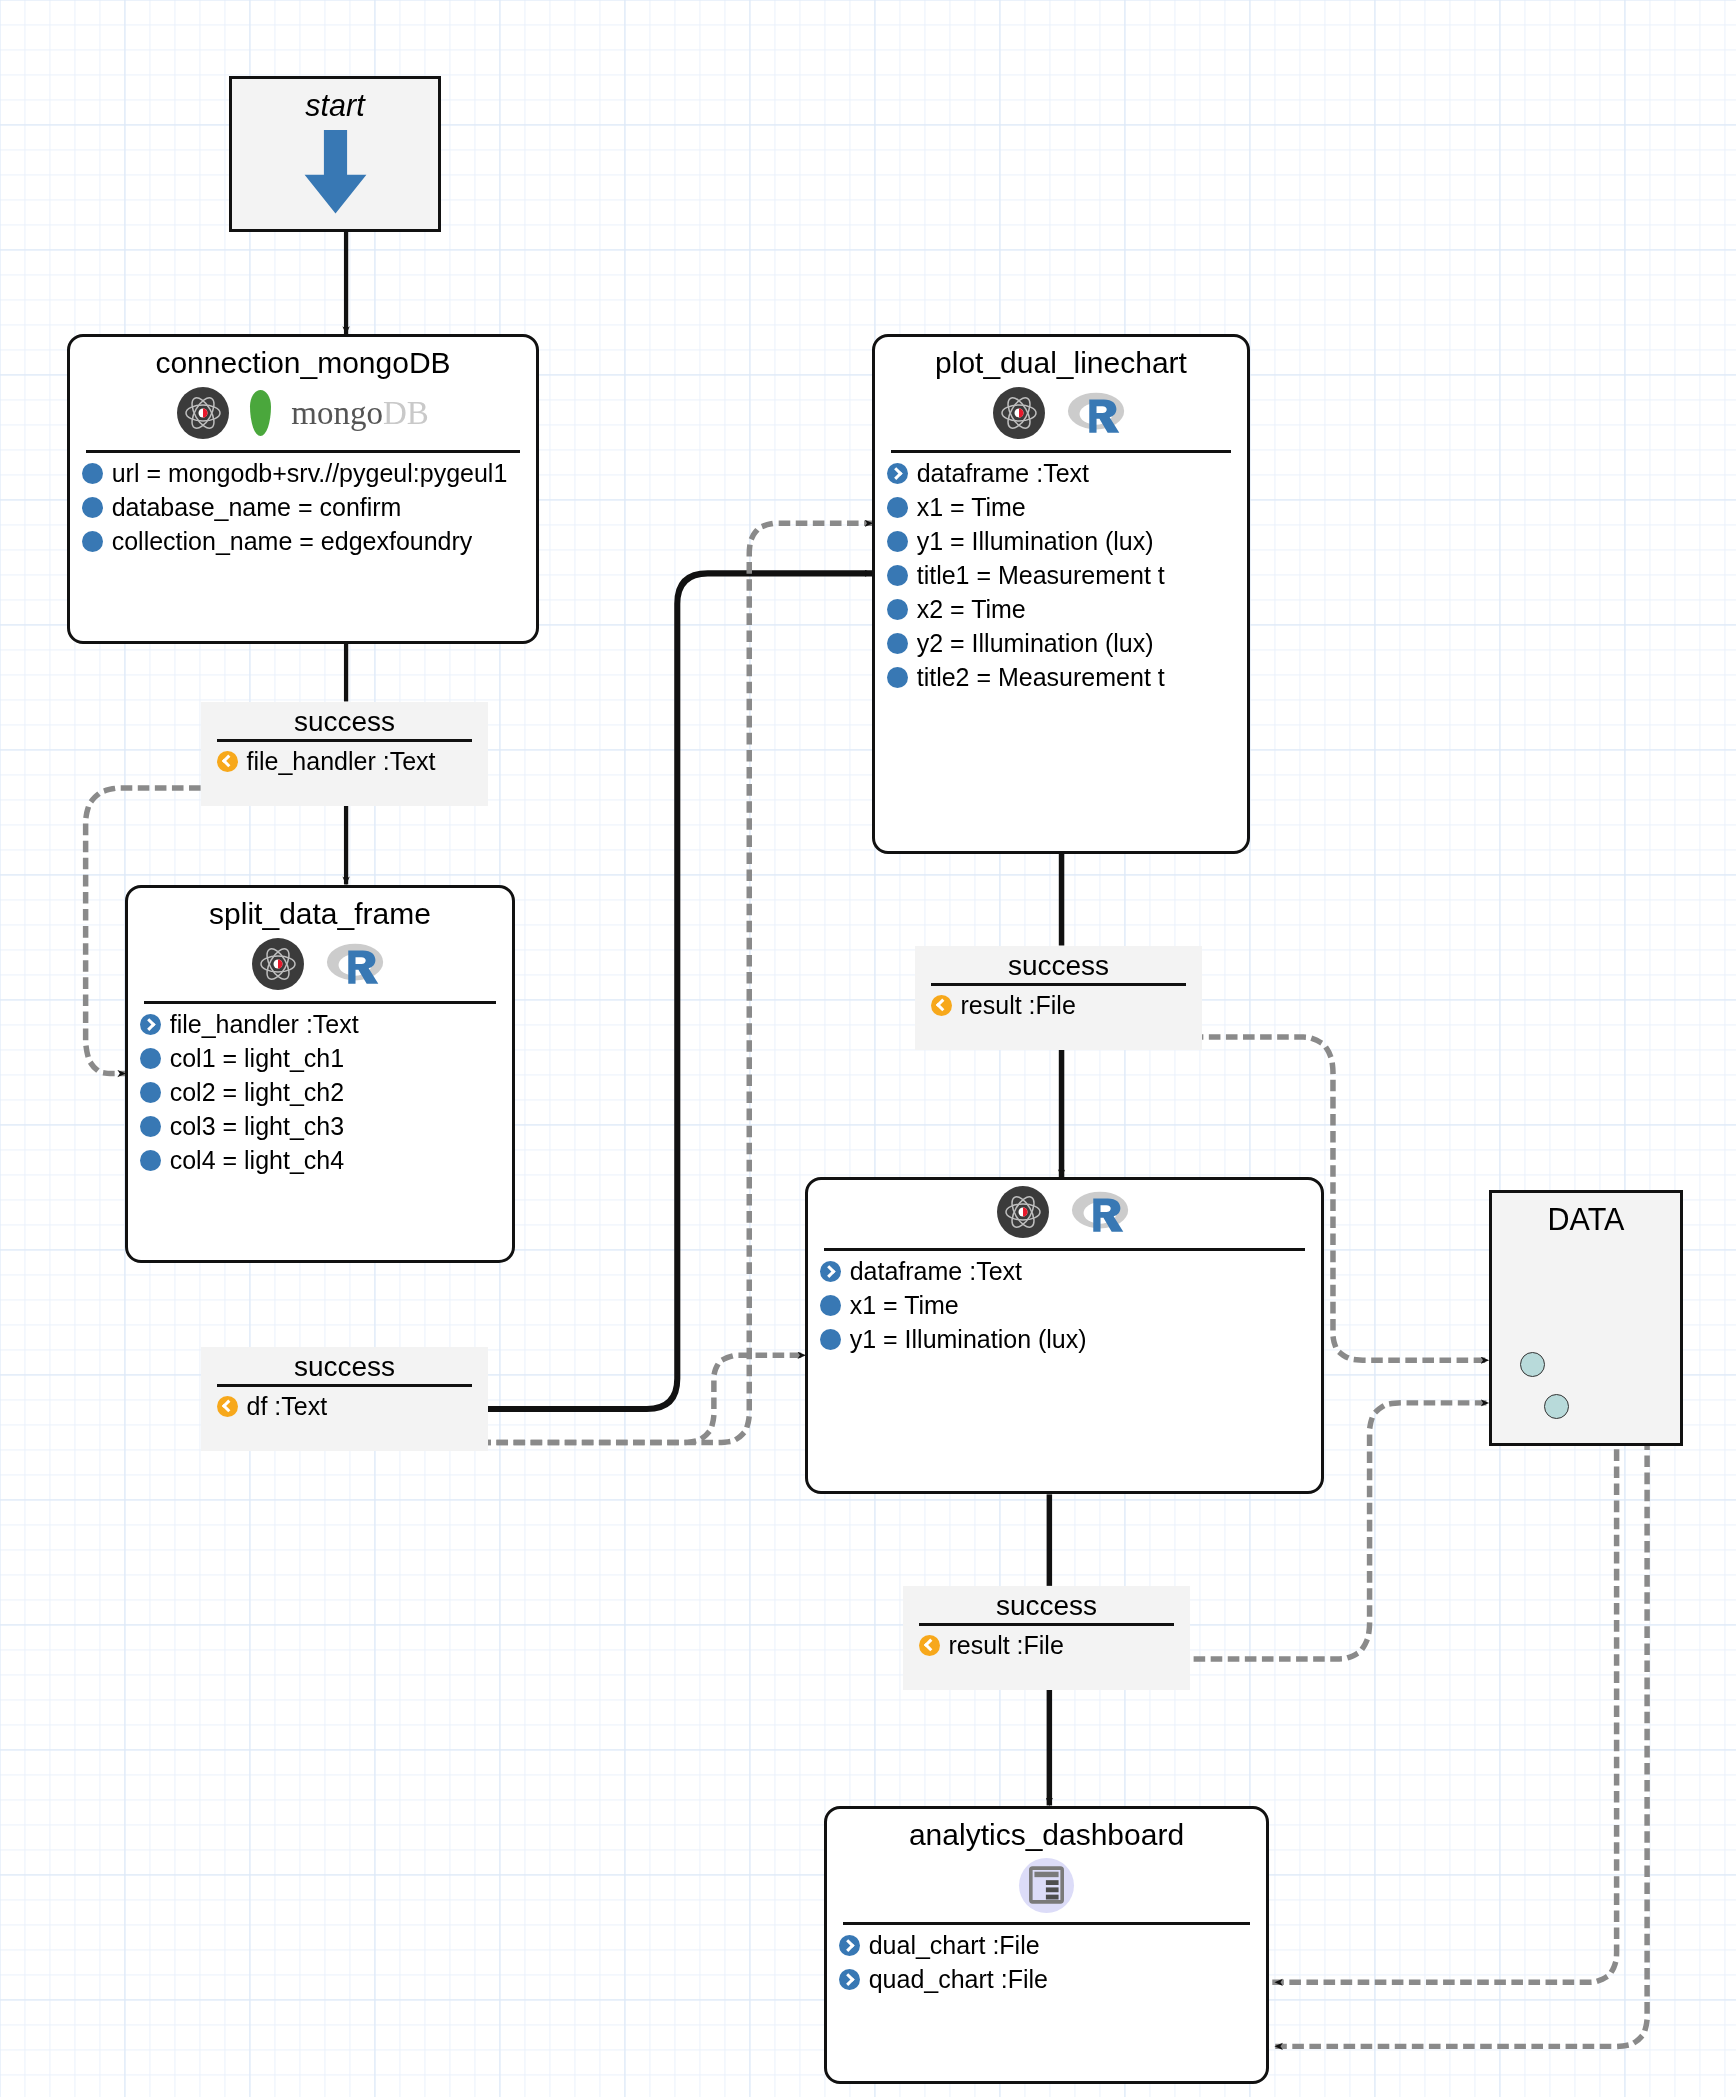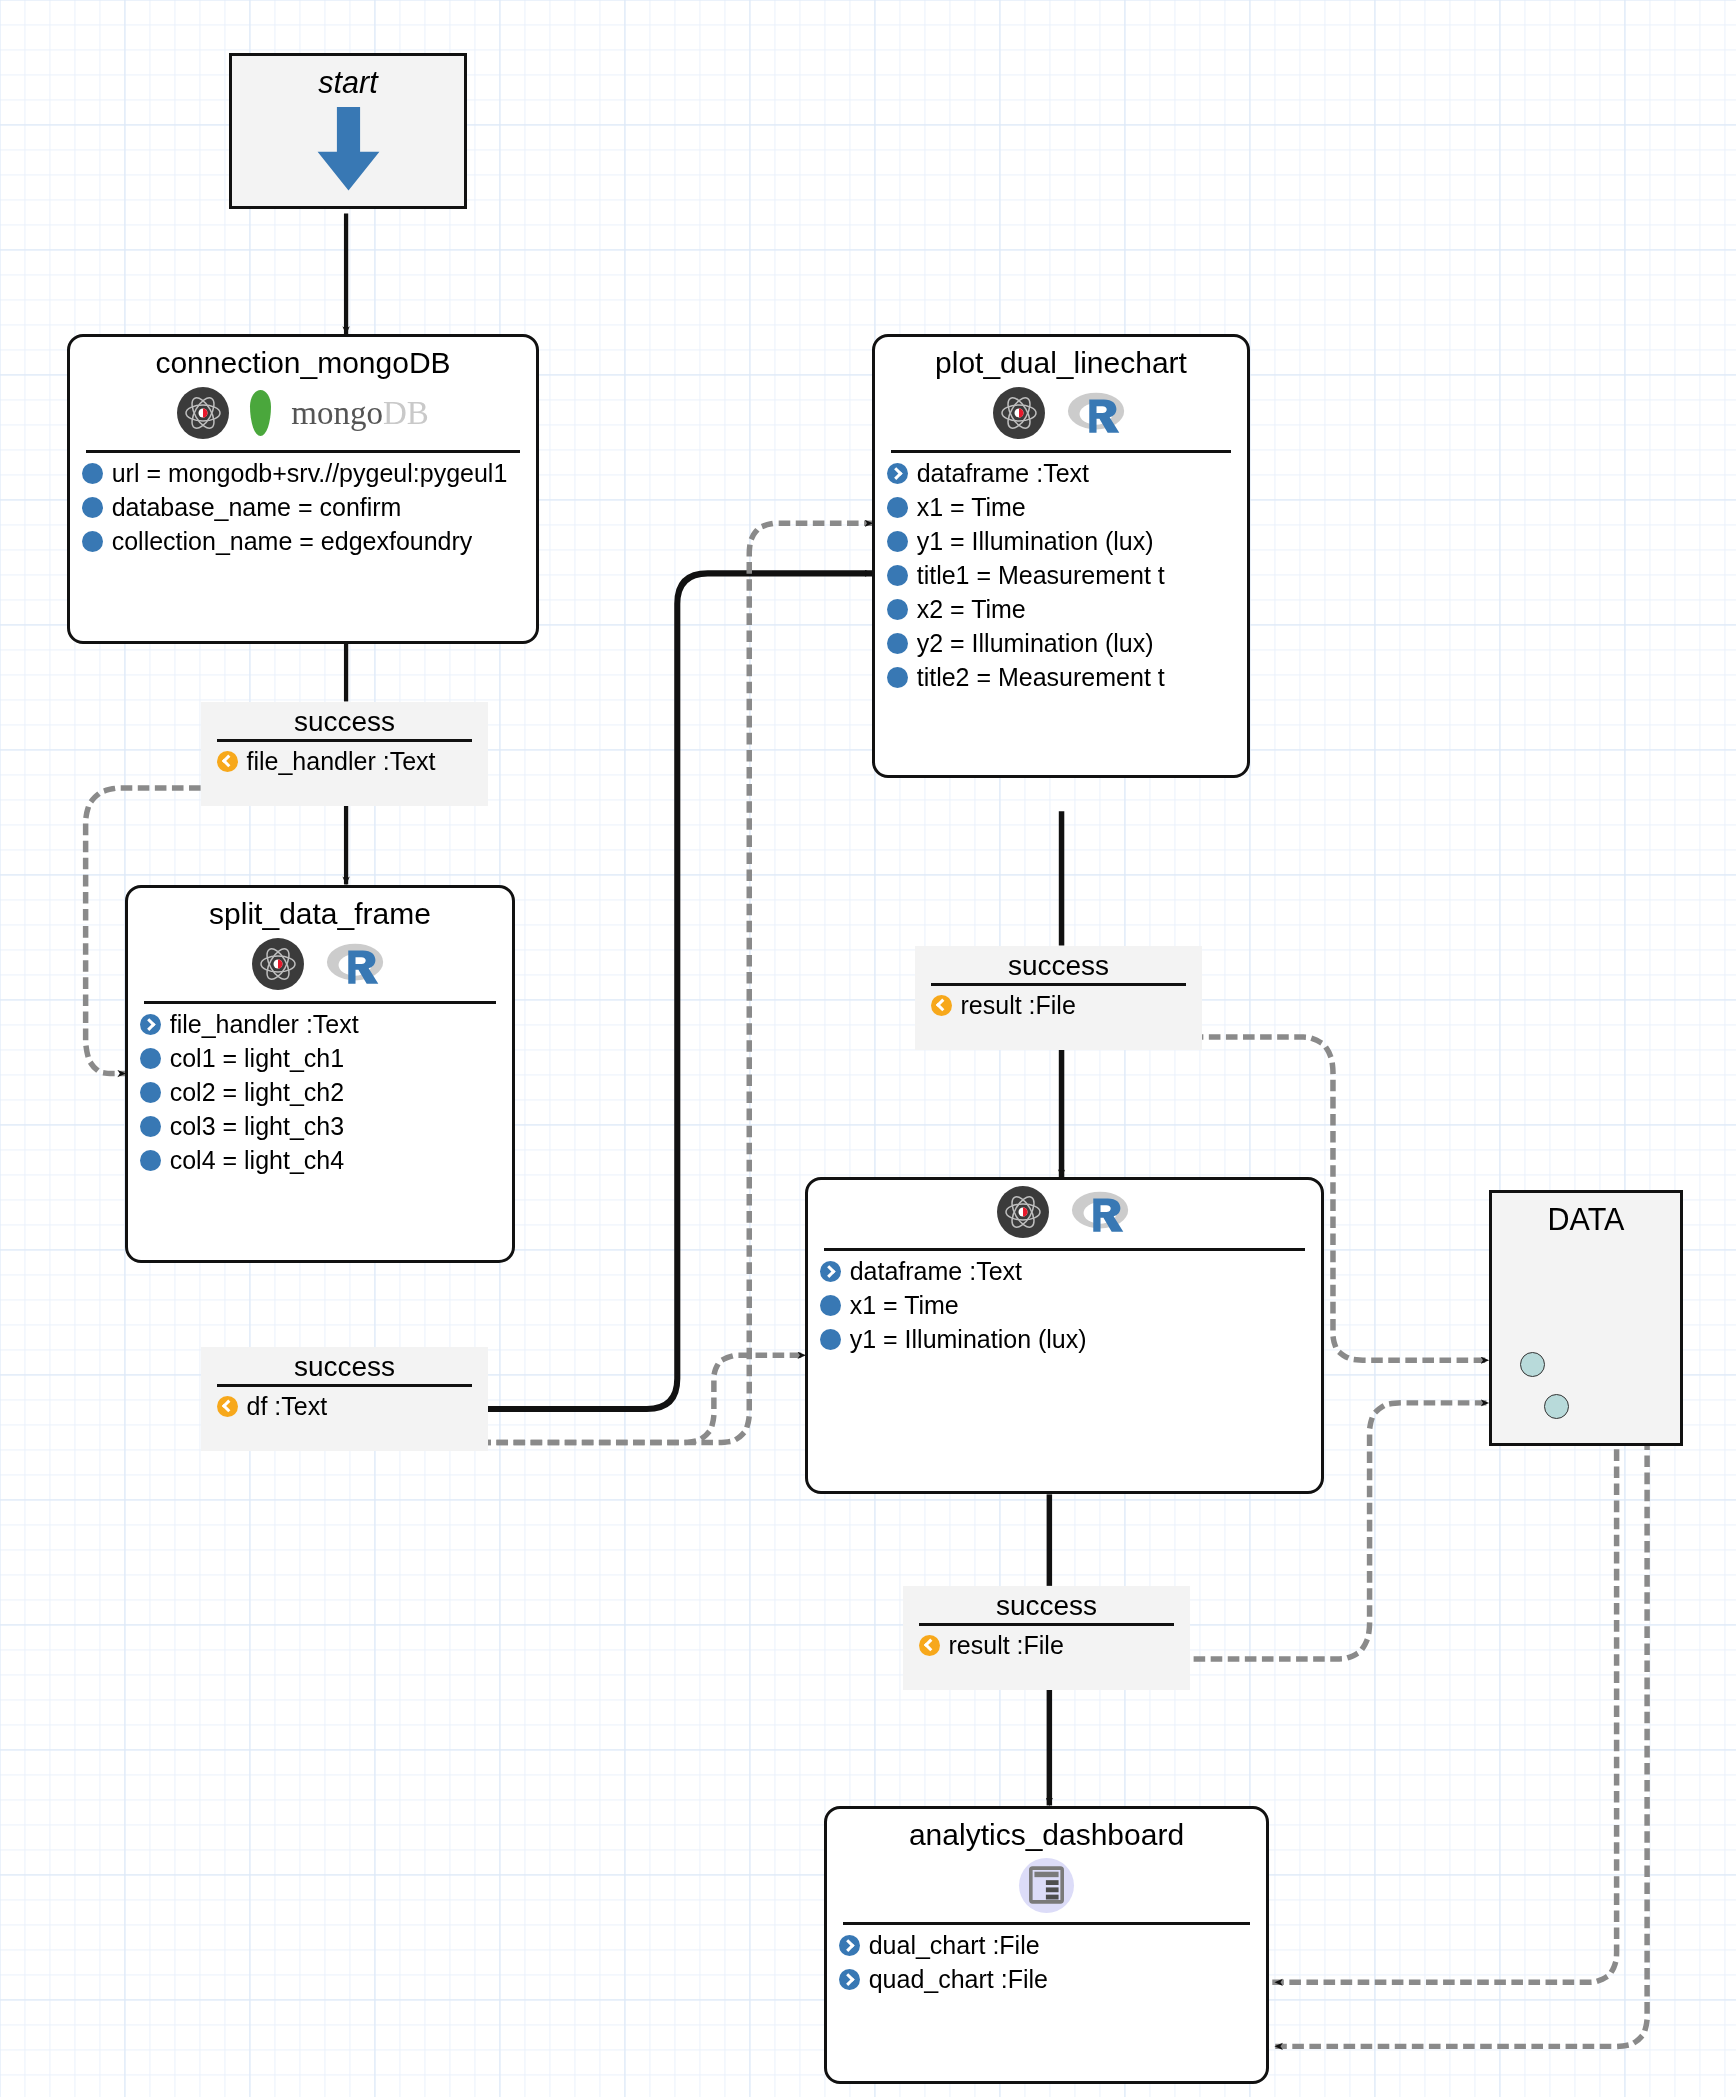--- a/index.html
+++ b/index.html
@@ -184,21 +184,21 @@
 
     <path d="M1720,2770 L1720,2960" stroke="#111" stroke-width="9" fill="none" marker-end="url(#ah)"></path>
 
     <path d="M1905,2720 L2190,2720 Q2245,2720 2245,2660 L2245,2350 Q2245,2300 2295,2300 L2440,2300" stroke="#8a8a8a" stroke-width="9" fill="none" stroke-dasharray="10 18" stroke-linecap="square" marker-end="url(#ah)"></path>
 
     <path d="M2610,2235 Q2650,2235 2650,2290 L2650,3200 Q2650,3250 2600,3250 L2090,3250" stroke="#8a8a8a" stroke-width="9" fill="none" stroke-dasharray="10 18" stroke-linecap="square" marker-end="url(#ah)"></path>
 
     <path d="M2655,2305 Q2700,2305 2700,2360 L2700,3305 Q2700,3355 2650,3355 L2090,3355" stroke="#8a8a8a" stroke-width="9" fill="none" stroke-dasharray="10 18" stroke-linecap="square" marker-end="url(#ah)"></path>
   </svg>
 
-  <div class="boxnode" style="left:229px;top:53px;width:238px;height:156px;">
+  <div class="boxnode" style="left:229px;top:76px;width:212px;height:156px;">
     <div class="btitle">start</div>
     <div style="margin:7.3px auto 0 auto;width:79px;">
       <svg viewBox="0 0 100 110" width="79" height="85">
         <polygon points="35,0 65,0 65,58 90,58 50,108 10,58 35,58" fill="#3878b4"></polygon>
       </svg>
     </div>
   </div>
 
   <div class="node" style="left:67px;top:334px;width:472px;height:310px;">
     <div class="title">connection_mongoDB</div>
@@ -296,21 +296,21 @@
 
   <div class="successblk" style="left:201px;top:1347px;width:287px;height:104px;">
     <div class="slabel">success</div>
     <div class="sdivider"></div>
     <div class="sport">
       <span class="dot orange chev"></span>
       <span>df :Text</span>
     </div>
   </div>
 
-  <div class="node" style="left:872px;top:334px;width:378px;height:444px;">
+  <div class="node" style="left:872px;top:334px;width:378px;height:520px;">
     <div class="title">plot_dual_linechart</div>
     <div class="icons">
       <span class="pyicon">
         <svg width="50" height="50" viewBox="0 0 100 100">
           <g fill="none" stroke="#bfbfbf" stroke-width="3">
             <ellipse cx="50" cy="50" rx="34" ry="16"></ellipse>
             <ellipse cx="50" cy="50" rx="34" ry="16" transform="rotate(60 50 50)"></ellipse>
             <ellipse cx="50" cy="50" rx="34" ry="16" transform="rotate(120 50 50)"></ellipse>
           </g>
           <circle cx="50" cy="50" r="9" fill="#ffffff"></circle>

